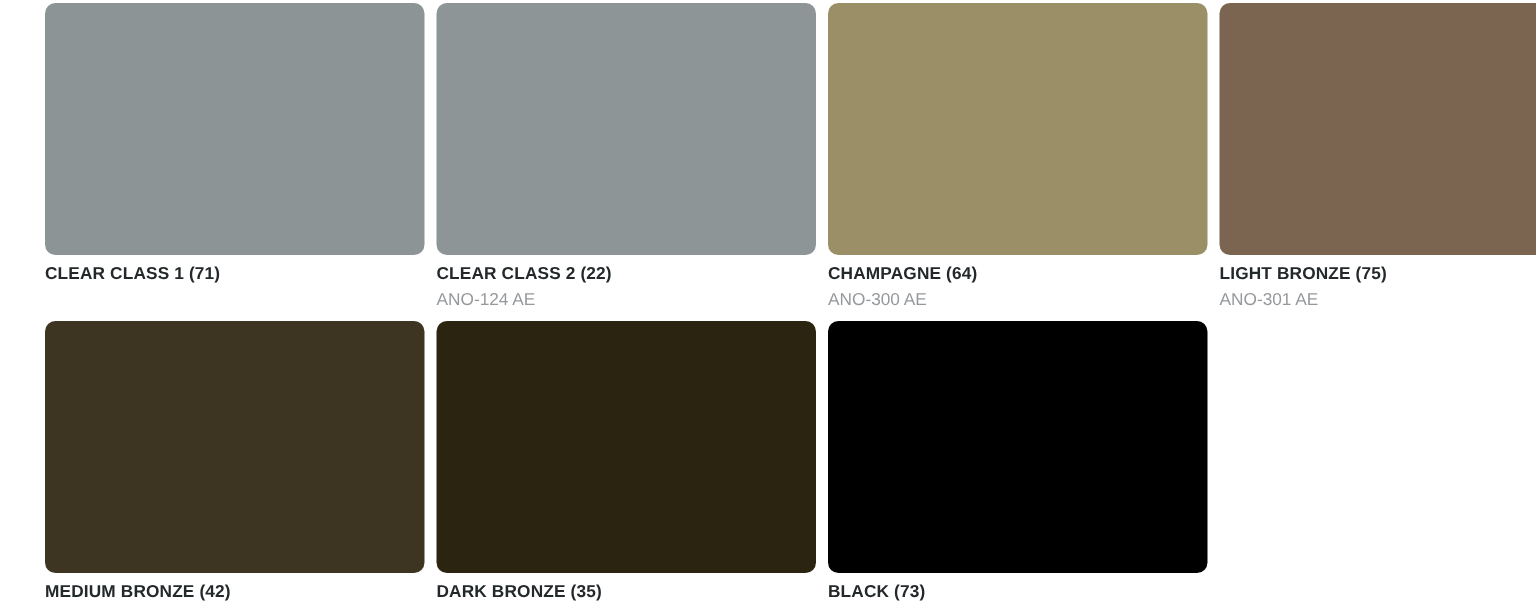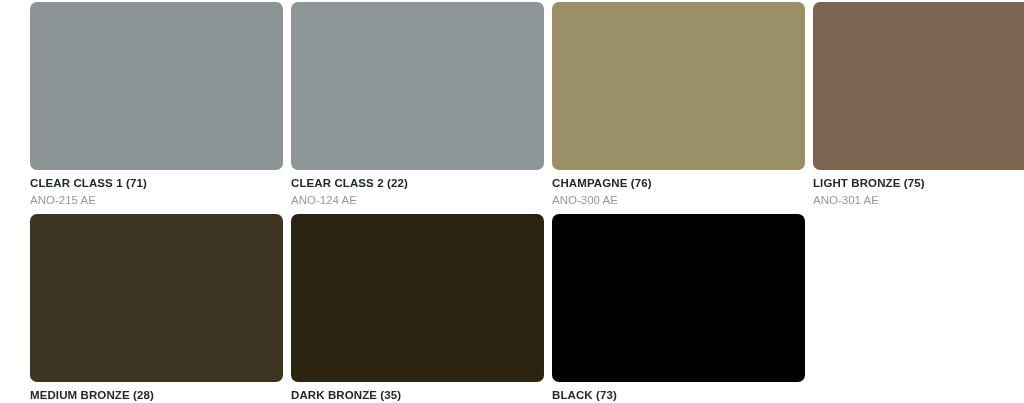--- a/index.html
+++ b/index.html
@@ -67,48 +67,47 @@
   }
 </style>
 </head>
 <body>
 
 <div id="swatch-grid">
     <div class="swatch-card">
       <div class="swatch-chip" style="background-color: rgb(141, 148, 150);"></div>
       <div class="swatch-meta">
         <div class="swatch-title">CLEAR CLASS 1 (71)</div>
-        <div class="swatch-code">ANO-215 AE</div>
       </div>
     </div>
     <div class="swatch-card">
       <div class="swatch-chip" style="background-color: rgb(142, 149, 151);"></div>
       <div class="swatch-meta">
         <div class="swatch-title">CLEAR CLASS 2 (22)</div>
         <div class="swatch-code">ANO-124 AE</div>
       </div>
     </div>
     <div class="swatch-card">
       <div class="swatch-chip" style="background-color: rgb(155, 143, 103);"></div>
       <div class="swatch-meta">
-        <div class="swatch-title">CHAMPAGNE (76)</div>
+        <div class="swatch-title">CHAMPAGNE (64)</div>
         <div class="swatch-code">ANO-300 AE</div>
       </div>
     </div>
     <div class="swatch-card">
       <div class="swatch-chip" style="background-color: rgb(123, 100, 80);"></div>
       <div class="swatch-meta">
         <div class="swatch-title">LIGHT BRONZE (75)</div>
         <div class="swatch-code">ANO-301 AE</div>
       </div>
     </div>
     <div class="swatch-card">
       <div class="swatch-chip" style="background-color: rgb(61, 53, 33);"></div>
       <div class="swatch-meta">
-        <div class="swatch-title">MEDIUM BRONZE (28)</div>
+        <div class="swatch-title">MEDIUM BRONZE (42)</div>
         <div class="swatch-code">ANO-302 AE</div>
       </div>
     </div>
     <div class="swatch-card">
       <div class="swatch-chip" style="background-color: rgb(43, 36, 17);"></div>
       <div class="swatch-meta">
         <div class="swatch-title">DARK BRONZE (35)</div>
         <div class="swatch-code">ANO-303 AE</div>
       </div>
     </div>

